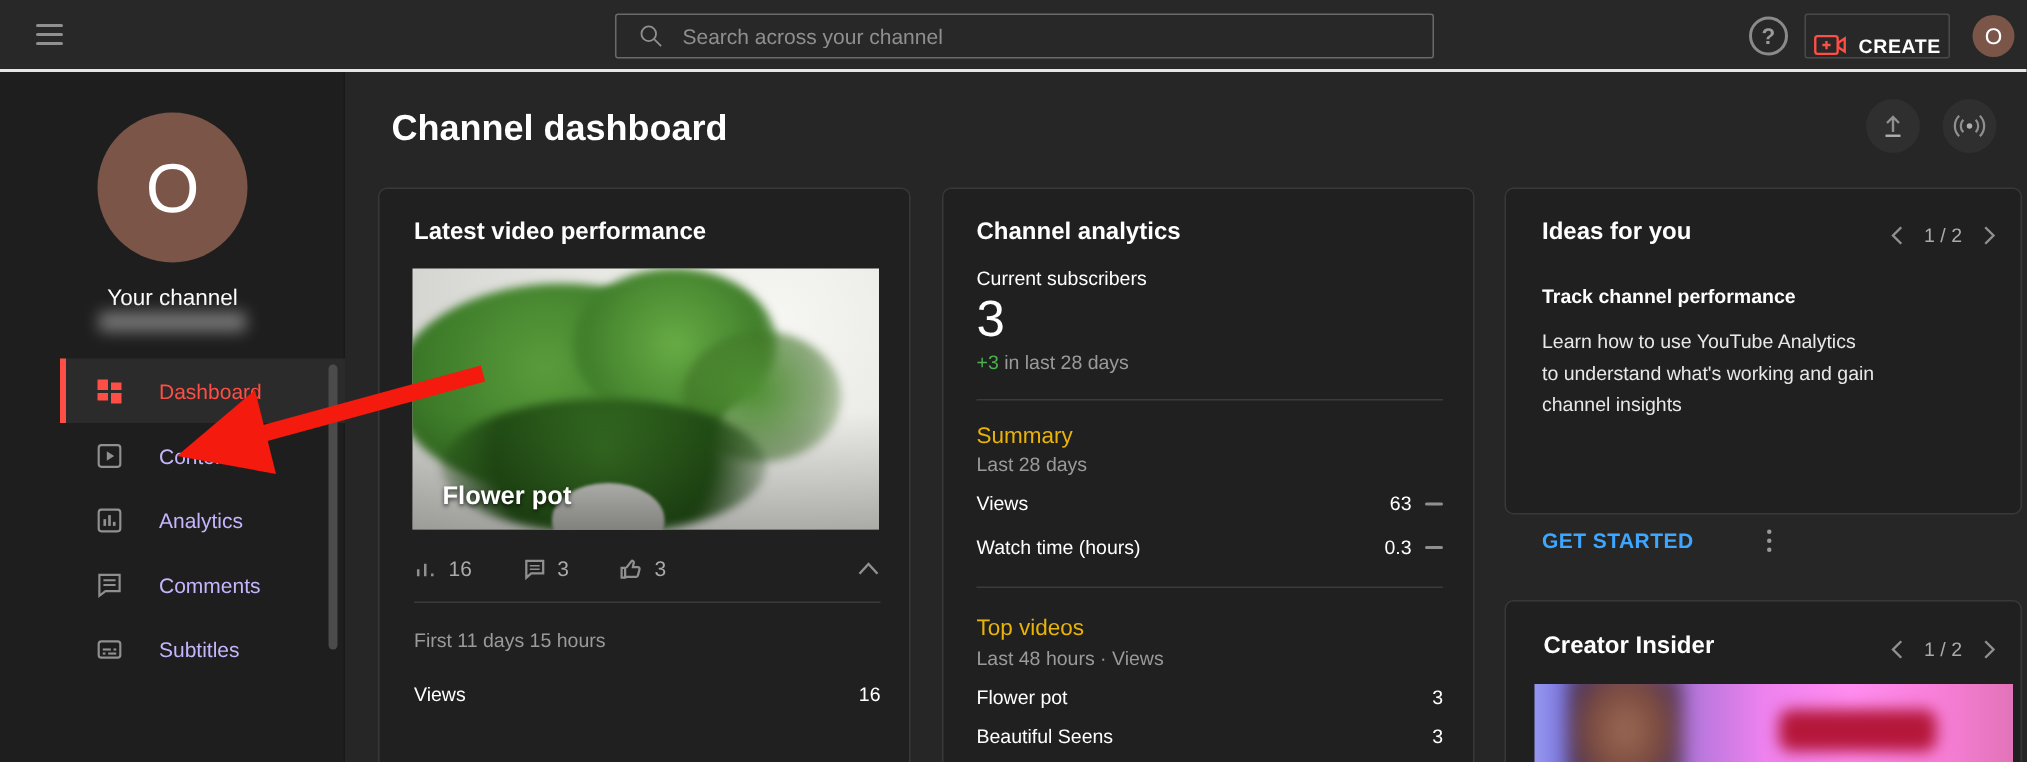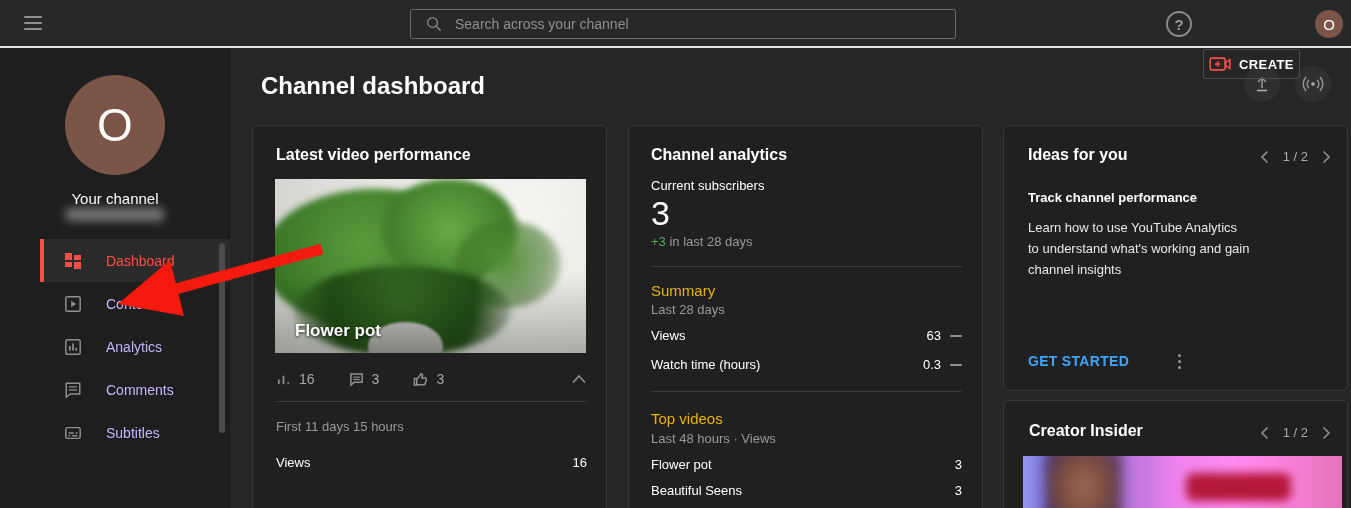--- a/index.html
+++ b/index.html
@@ -17,22 +17,22 @@
   .searchbox svg { margin:0 12px 0 14px; }
   .searchbox input { flex:1; background:transparent; border:none; outline:none;
                      color:#ddd; font-size:14px; }
   .searchbox input::placeholder { color:#8f8f8f; }
   .help-btn { position:absolute; left:1166px; top:11px; width:26px; height:26px;
               border:2px solid #8a8a8a; border-radius:50%; color:#9a9a9a;
               font-size:15px; font-weight:700; display:flex; align-items:center;
               justify-content:center; }
   .create-btn { position:absolute; left:1203px; top:9px; width:97px; height:30px;
                 border:1px solid #4a4a4a; border-radius:2px; display:flex;
-                align-items:center; justify-content:center; gap:8px;
-                color:#fff; font-size:13px; font-weight:700; letter-spacing:.4px;margin-top:40px; }
+                align-items:flex-end; justify-content:center; gap:8px;
+                color:#fff; font-size:13px; font-weight:700; letter-spacing:.4px; }
   .avatar-sm { position:absolute; left:1315px; top:10px; width:28px; height:28px;
                border-radius:50%; background:#7a5548; color:#fff; font-size:15px;
                display:flex; align-items:center; justify-content:center; }
 
   
   .sidebar { position:absolute; left:0; top:48px; width:230px; height:460px;
              background:#1e1e1e; border-right:1px solid #191919; z-index:5; }
   .avatar-lg { position:absolute; left:65px; top:27px; width:100px; height:100px;
                border-radius:50%; background:#7a5548; color:#fff; font-size:46px;
                font-weight:400; display:flex; align-items:center; justify-content:center; }
@@ -320,21 +320,21 @@
   <div class="metric-row" style="top:331px; left:22px;">
     <span>Flower pot</span>
     <span class="val">3</span>
   </div>
   <div class="metric-row" style="top:357px; left:22px;">
     <span>Beautiful Seens</span>
     <span class="val">3</span>
   </div>
 </div>
 
-<div class="card" style="left:1003px; top:125px; width:345px; height:266px;text-decoration:underline;">
+<div class="card" style="left:1003px; top:125px; width:345px; height:218px;text-decoration:underline;">
   <div class="card-title" style="position:absolute; left:24px; top:20px;">Ideas for you</div>
 
   <div class="pager" style="position:absolute; right:16px; top:23px;">
     <svg width="9" height="14" viewBox="0 0 9 14">
       <path d="M7.5 1.5 L2 7 L7.5 12.5" class="icon-stroke"></path>
     </svg>
     <span>1 / 2</span>
     <svg width="9" height="14" viewBox="0 0 9 14">
       <path d="M1.5 1.5 L7 7 L1.5 12.5" class="icon-stroke"></path>
     </svg>

